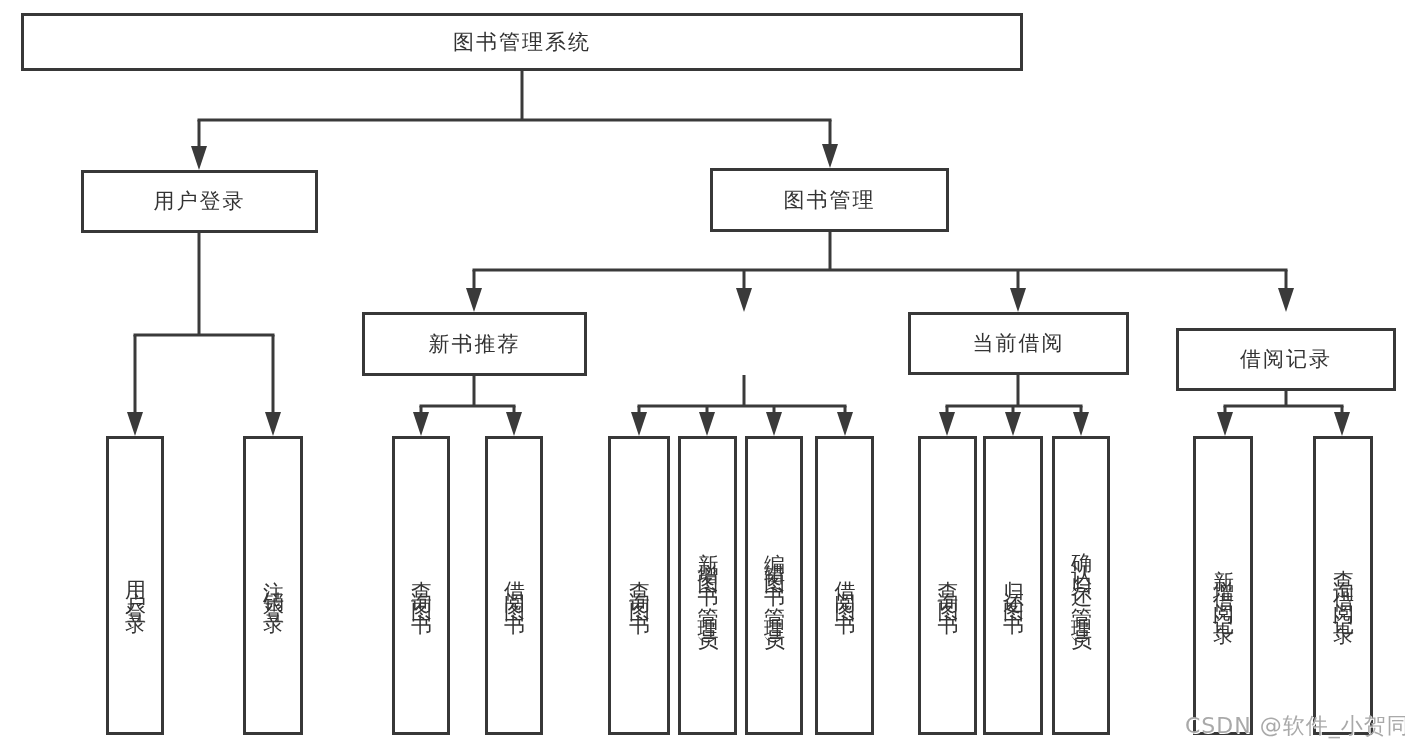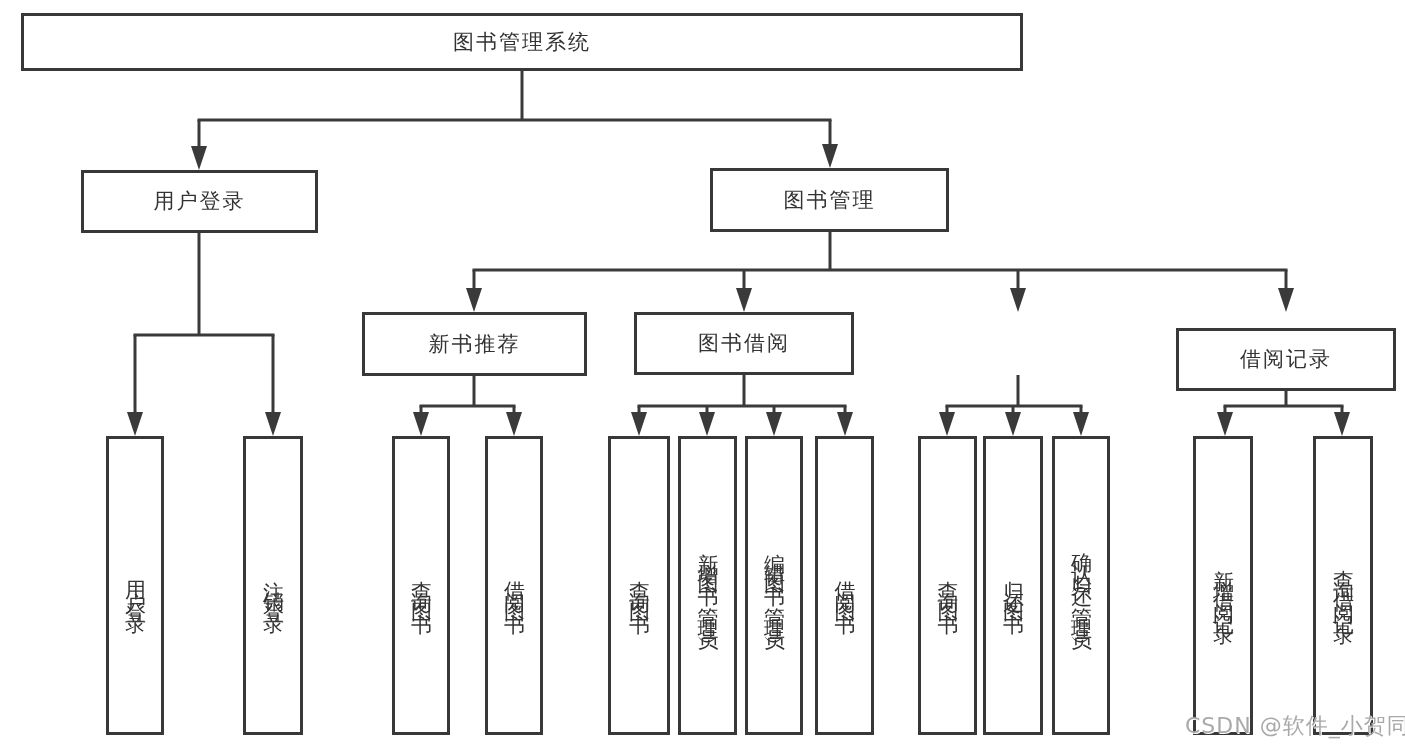--- a/index.html
+++ b/index.html
@@ -124,22 +124,22 @@
   <div class="node h" style="left:81px;top:170px;width:237px;height:63px;">
     <span>用户登录</span>
   </div>
   <div class="node h" style="left:710px;top:168px;width:239px;height:64px;">
     <span>图书管理</span>
   </div>
 
   <div class="node h" style="left:362px;top:312px;width:225px;height:64px;">
     <span>新书推荐</span>
   </div>
-  <div class="node h" style="left:634px;top:312px;width:220px;height:63px;">
-    <span>图书借阅</span>
+  <div class="node h" style="left:908px;top:312px;width:221px;height:63px;">
+    <span>当前借阅</span>
   </div>
   <div class="node h" style="left:1176px;top:312px;width:220px;height:63px;margin-top:16px;">
     <span>借阅记录</span>
   </div>
 
   <div class="node leaf" style="left:106px;top:436px;width:58px;height:299px;">
     <span>用户登录</span>
   </div>
   <div class="node leaf" style="left:243px;top:436px;width:60px;height:299px;">
     <span>注销登录</span>

